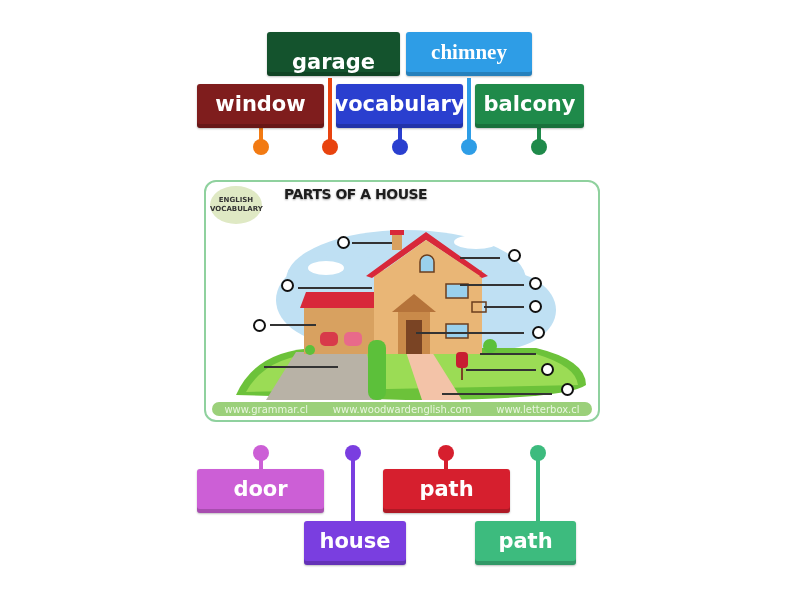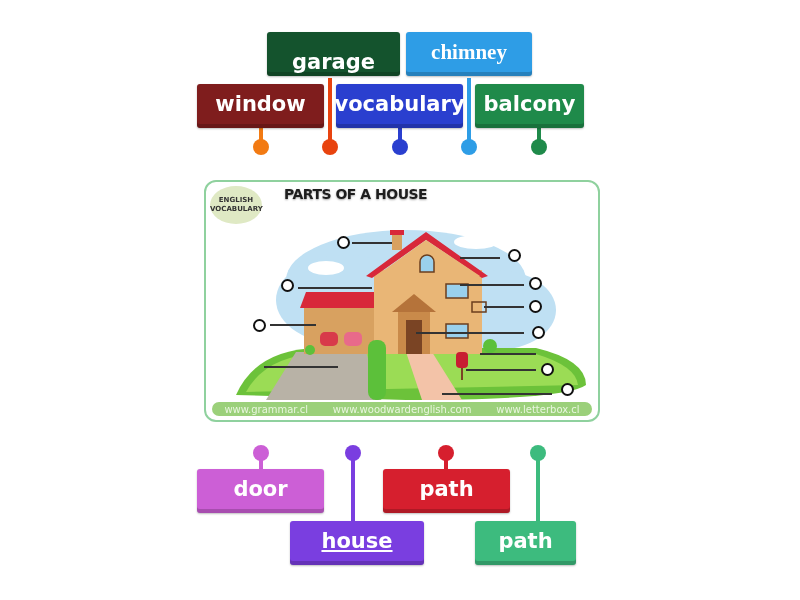--- a/index.html
+++ b/index.html
@@ -141,21 +141,21 @@
   </div>
 
 <div class="dot" style="left:438px;top:445px;background:#d61f2e;"></div>
 <div class="stem" style="left:444px;top:455px;height:15px;background:#d61f2e;"></div>
 <div class="tile" style="left:383px;top:469px;width:127px;background:#d61f2e;">
     <span>path</span>
   </div>
 
 <div class="dot" style="left:345px;top:445px;background:#7a3ee0;"></div>
 <div class="stem" style="left:351px;top:455px;height:67px;background:#7a3ee0;"></div>
-<div class="tile" style="left:290px;top:521px;width:134px;background:#7a3ee0;text-decoration:underline;">
+<div class="tile" style="left:304px;top:521px;width:102px;background:#7a3ee0;">
     <span>house</span>
   </div>
 
 <div class="dot" style="left:530px;top:445px;background:#3dbb7e;"></div>
 <div class="stem" style="left:536px;top:455px;height:67px;background:#3dbb7e;"></div>
 <div class="tile" style="left:475px;top:521px;width:101px;background:#3dbb7e;">
     <span>path</span>
   </div>
 
 </body></html>

